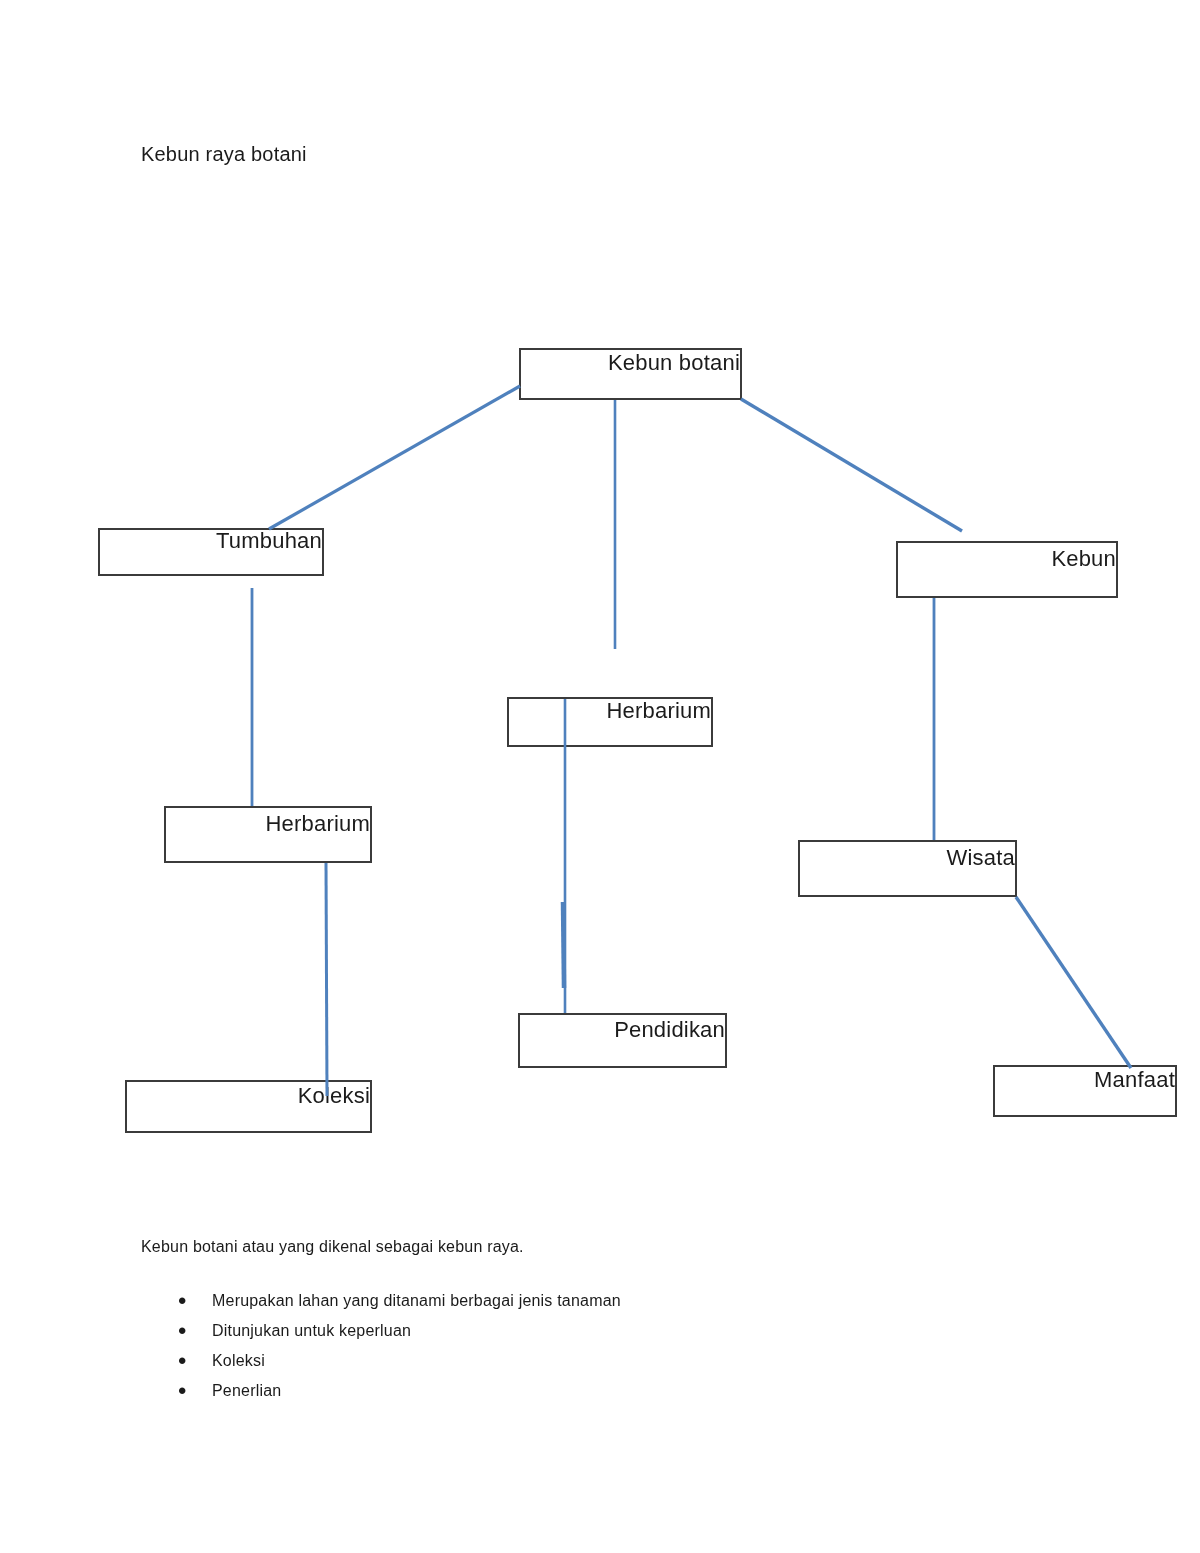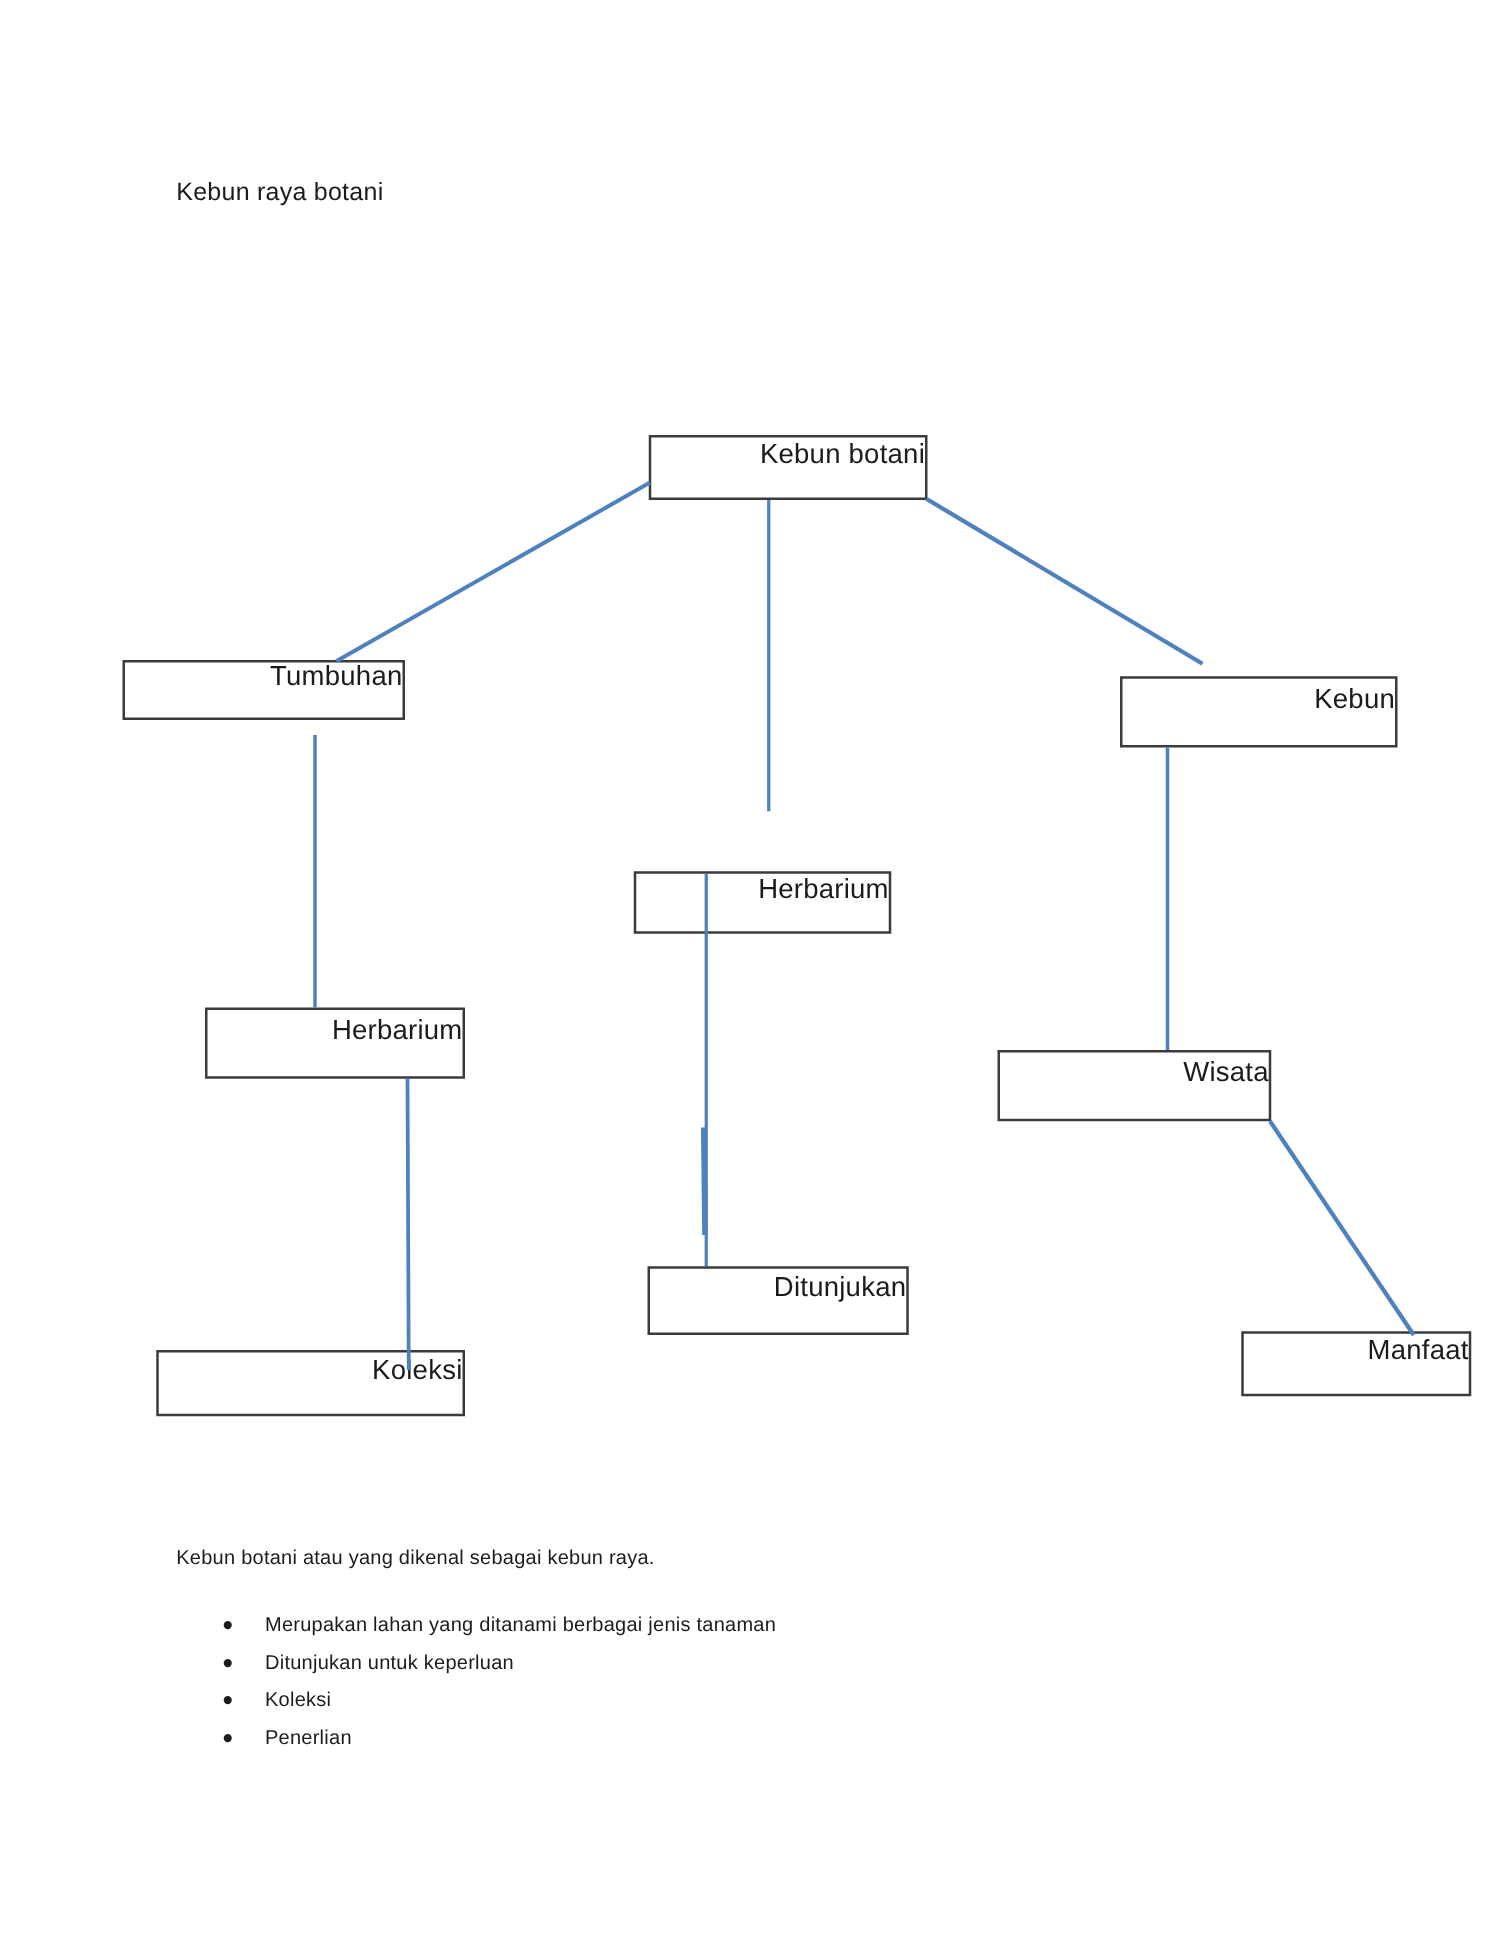--- a/index.html
+++ b/index.html
@@ -97,21 +97,21 @@
       <div class="node" style="left: 507px; top: 649px; width: 206px; height: 50px; border-color: rgb(59, 59, 59); margin-top: 48px;">
         <span>Herbarium</span>
       </div>
       <div class="node" style="left: 164px; top: 806px; width: 208px; height: 57px; border-color: rgb(59, 59, 59);">
         <span>Herbarium</span>
       </div>
       <div class="node" style="left: 798px; top: 840px; width: 219px; height: 57px; border-color: rgb(59, 59, 59);">
         <span>Wisata</span>
       </div>
       <div class="node" style="left: 518px; top: 1013px; width: 209px; height: 55px; border-color: rgb(59, 59, 59);">
-        <span>Ditunjukan</span>
+        <span>Pendidikan</span>
       </div>
       <div class="node" style="left: 125px; top: 1080px; width: 247px; height: 53px; border-color: rgb(59, 59, 59);">
         <span>Koleksi</span>
       </div>
       <div class="node" style="left: 993px; top: 1065px; width: 184px; height: 52px; border-color: rgb(59, 59, 59);">
         <span>Manfaat</span>
       </div>
     </div>
 
   <svg id="edges-layer" viewBox="0 0 1200 1553" xmlns="http://www.w3.org/2000/svg">

